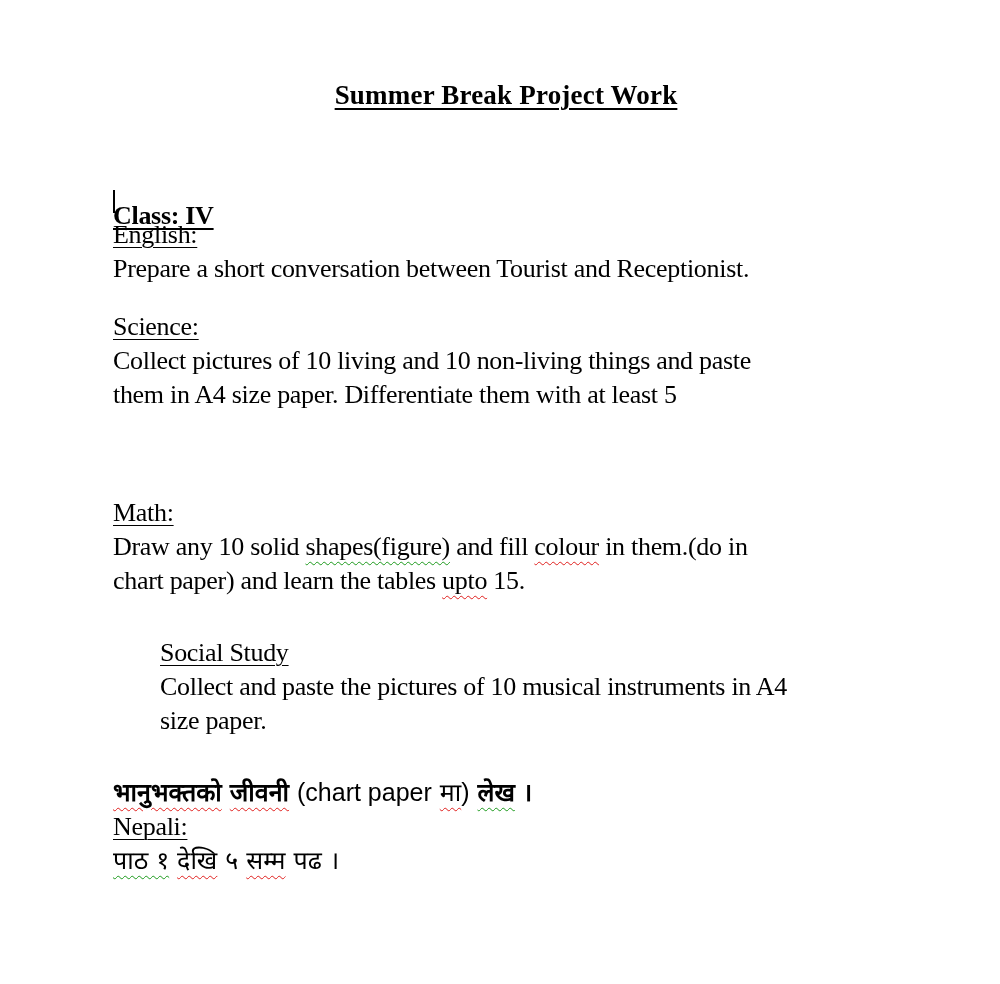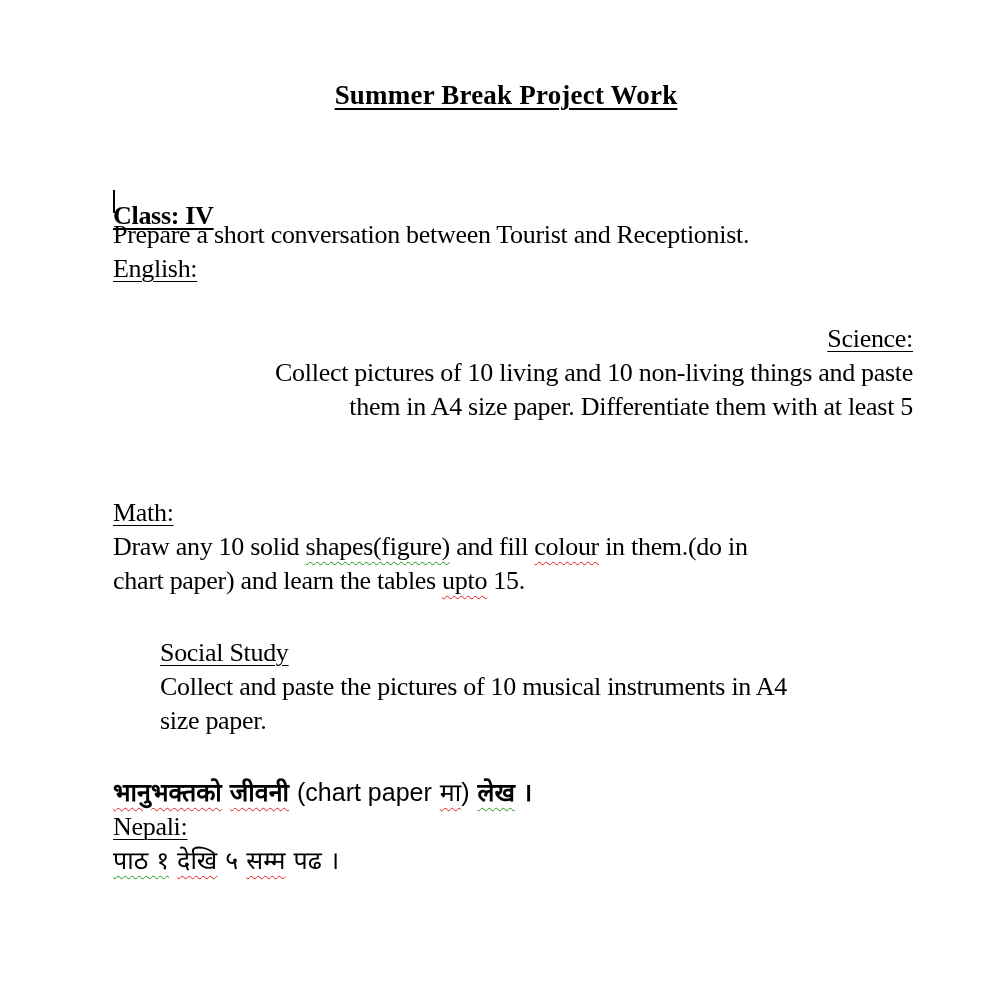--- a/index.html
+++ b/index.html
@@ -61,21 +61,21 @@
       width: 2px;
       height: 23px;
       background: #000;
     }
     .heading {
       text-decoration: underline;
       text-underline-offset: 4px;
       text-decoration-thickness: 1px;
     }
     .sec-english { top: 218px; }
-    .sec-science { top: 322px; text-align: right; }
+    .sec-science { top: 310px; }
     .sec-math { top: 496px; }
     .sec-social { top: 636px; margin-left: 47px; }
     .sec-nepali { top: 775px; }
     .line { display: block; white-space: nowrap; }
     .dev {
       font-family: "DejaVu Sans", "Liberation Sans", sans-serif;
       font-size: 25px;
       letter-spacing: 0;
     }
     .dev-bold { font-weight: bold; }
@@ -101,22 +101,22 @@
 
 <div class="page">
 
   <div class="title"><span>Summer Break Project Work</span></div>
 
   <div class="block class-heading"><span>Class: IV</span></div>
 
   <div class="caret"></div>
 
   <div class="block sec-english">
+    <span class="line"><span class="heading">English:</span></span>
     <span class="line">Prepare a short conversation between Tourist and Receptionist.</span>
-    <span class="line"><span class="heading">English:</span></span>
   </div>
 
   <div class="block sec-science">
     <span class="line"><span class="heading">Science:</span></span>
     <span class="line">Collect pictures of 10 living and 10 non-living things and paste</span>
     <span class="line">them in A4 size paper. Differentiate them with at least 5</span>
   </div>
 
   <div class="block sec-math">
     <span class="line"><span class="heading">Math:</span></span>

